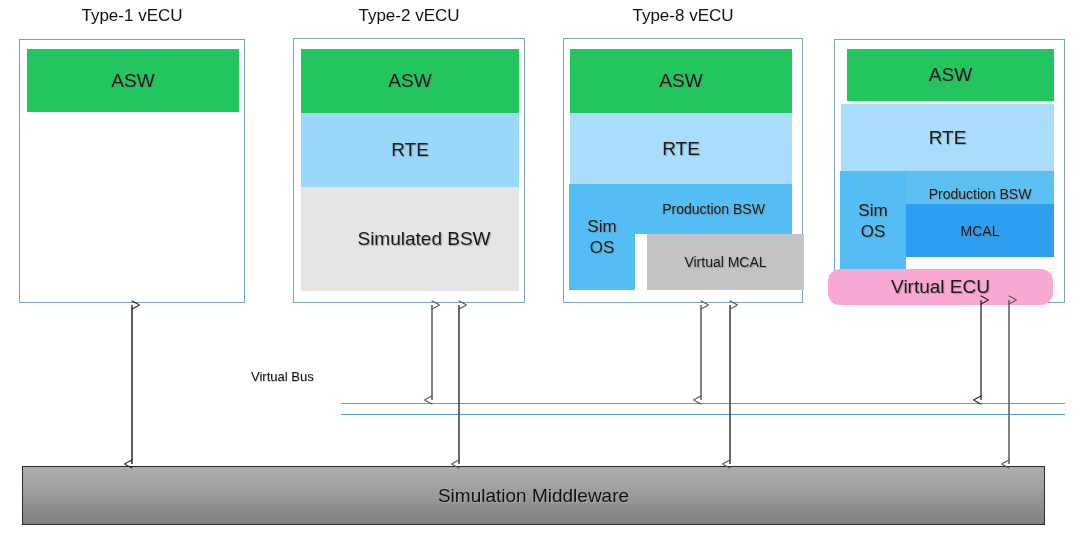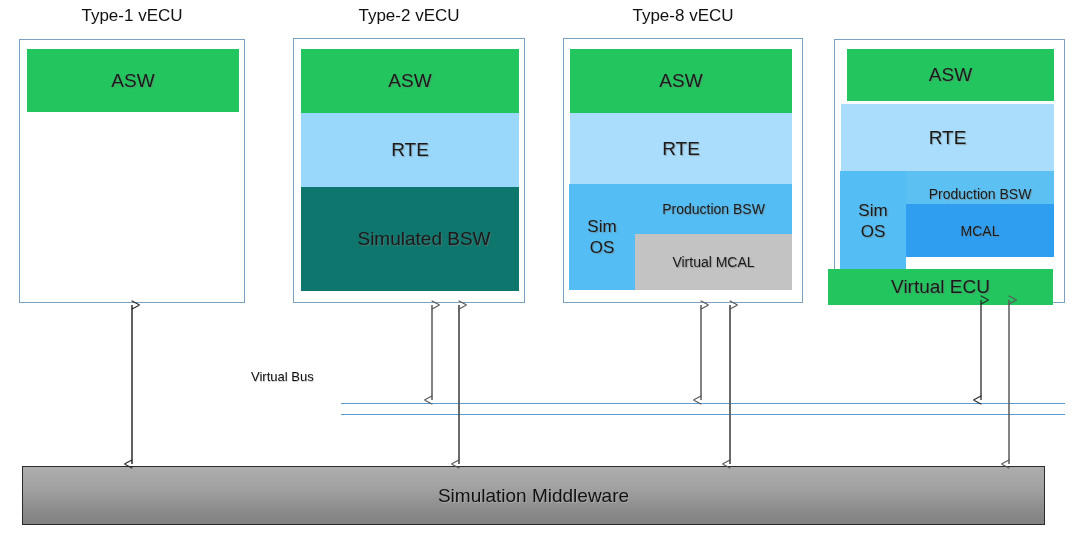--- a/index.html
+++ b/index.html
@@ -40,27 +40,27 @@
     align-items:center;
     justify-content:center;
     text-align:center;
     color:#1a1a1a;
     text-shadow:1px 1px 1px rgba(120,120,120,.55);
   }
   .asw      {background:#22c55e;}
   .rte-sim  {background:#d4d4d4;}
   .rte      {background:#9ad8fb;}
   .rte-lt   {background:#a9ddfb;}
-  .bsw-sim  {background:#0f766e;padding-left:28px;}
+  .bsw-sim  {background:#e5e5e5;padding-left:28px;}
   .simos    {background:#54bdf3;}
   .prodbsw  {background:#54bdf3;}
   .prodbsw4 {background:#5cc0f2;}
-  .vmcal    {background:#c3c3c3;}
+  .vmcal    {background:#c3c3c3;margin-left:12px;}
   .mcal     {background:#2f9ef0;}
-  .vecu-bar {background:#22c55e;}
+  .vecu-bar {background:#f9a8d4;border-radius:12px;}
 
   .t-lg{font-size:19px;}
   .t-md{font-size:17px;}
   .t-sm{font-size:14px;}
 
   
   .bus-line{
     position:absolute;
     height:0;
     border-top:1px solid #5b9bd5;

